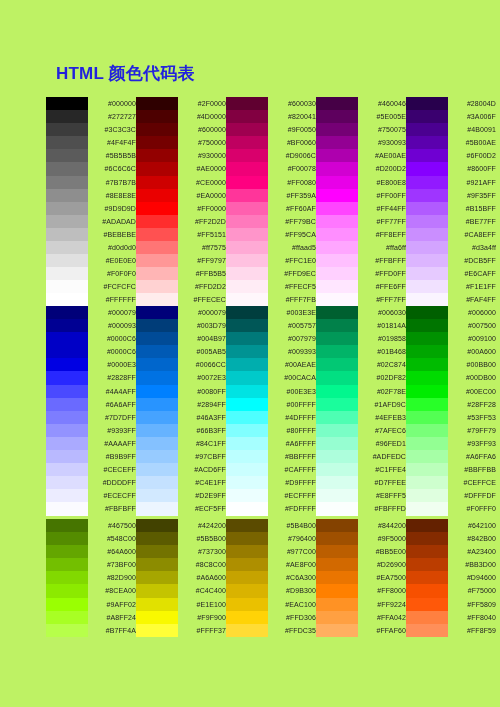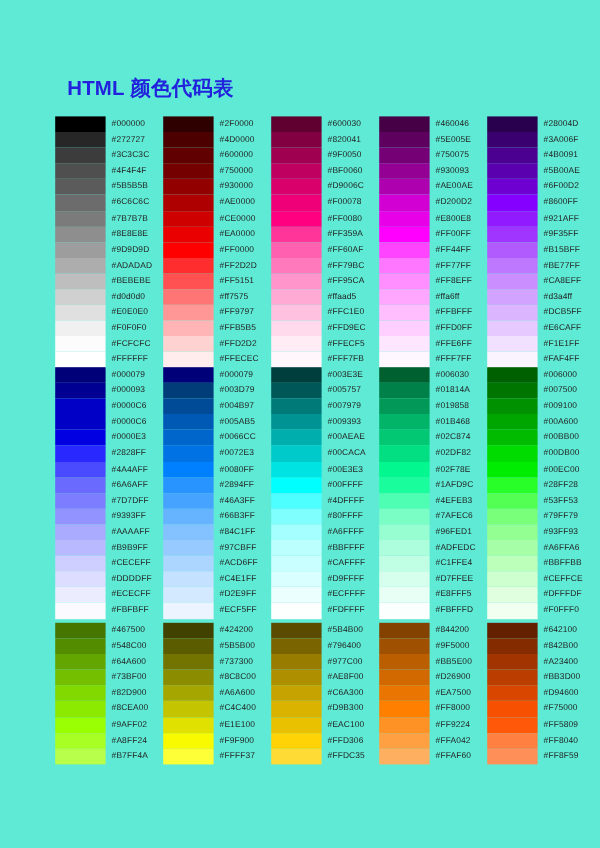--- a/index.html
+++ b/index.html
@@ -63,21 +63,21 @@
     color: #222222;
     padding-left: 5px;
     white-space: nowrap;
     letter-spacing: 0.1px;
     font-family: "Liberation Sans", sans-serif;
   }
 </style>
 </head>
 <body>
 
-<div id="page" style="background: #5eead4;">
+<div id="page" style="background: #bef264; text-align: right;">
   <div id="title" style="color: rgb(34, 34, 221);">HTML 颜色代码表</div>
   <div class="block" id="block-1">
       <div class="column">
         <div class="swatch-row">
           <div class="swatch" style="background: rgb(0, 0, 0);"></div>
           <div class="code">#000000</div>
         </div>
         <div class="swatch-row">
           <div class="swatch" style="background: rgb(39, 39, 39);"></div>
           <div class="code">#272727</div>

